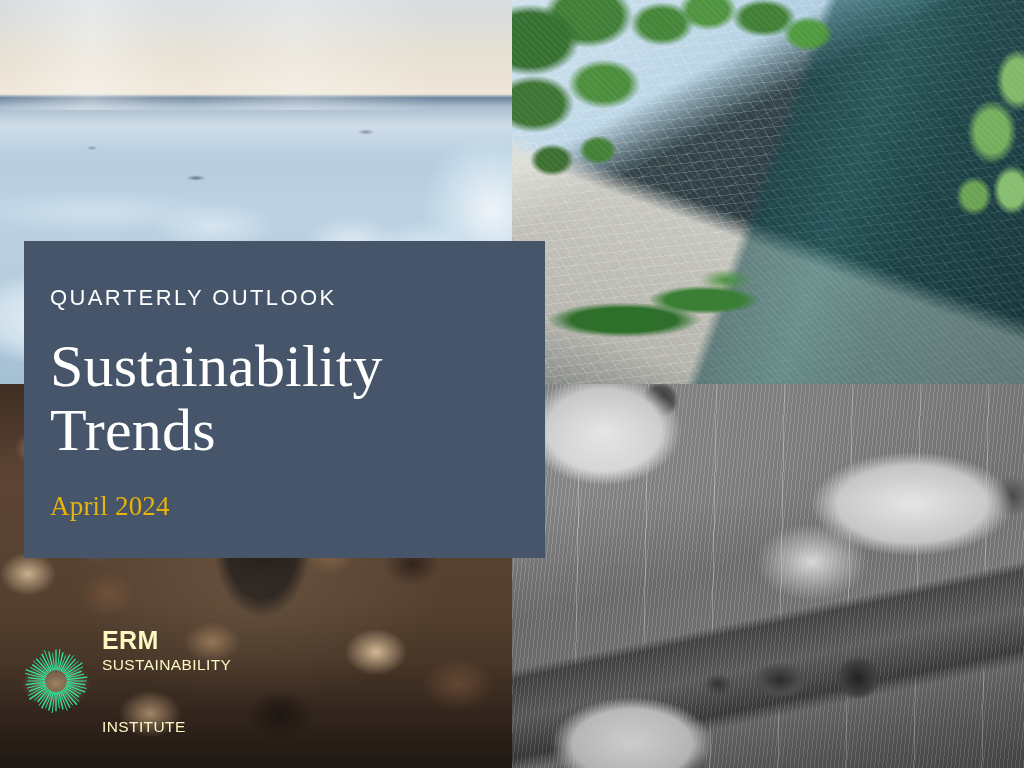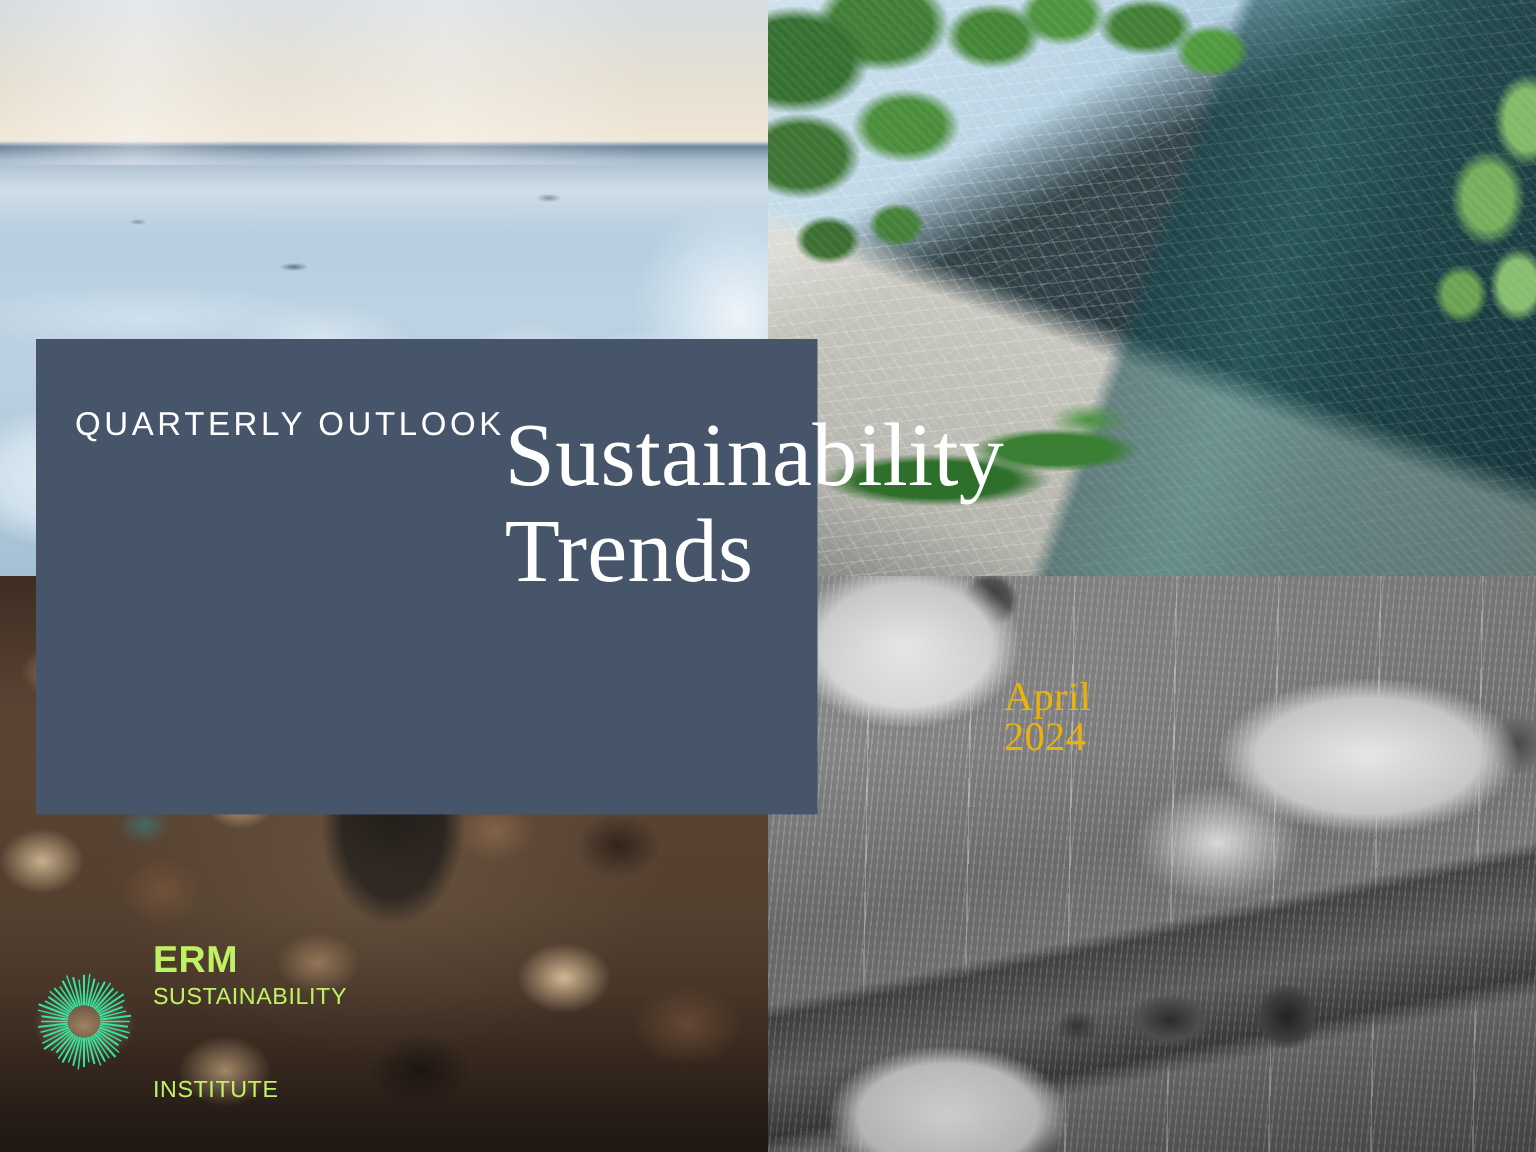--- a/index.html
+++ b/index.html
@@ -236,28 +236,28 @@
       radial-gradient(ellipse 34px 22px at 268px 296px, #2c2c2c 0%, #4d4d4d 58%, rgba(77,77,77,0) 82%),
       radial-gradient(ellipse 26px 26px at 346px 294px, #222 0%, #3e3e3e 60%, rgba(62,62,62,0) 84%),
       radial-gradient(ellipse 18px 14px at 206px 300px, #333 0%, rgba(51,51,51,0) 80%),
       linear-gradient(180deg, rgba(0,0,0,.10) 0%, rgba(0,0,0,0) 30%, rgba(0,0,0,.16) 100%);
   }
 
   
   .panel {
     position: absolute;
     left: 24px;
-    top: 226px;
+    top: 241px;
     width: 521px;
     height: 317px;
     background: #46556a;
     box-sizing: border-box;
     padding: 46px 40px 34px 26px;
     display: flex;
-    flex-direction: row;
+    flex-direction: column;
   }
 
   .eyebrow {
     color: #ffffff;
     font-family: "Liberation Sans", sans-serif;
     font-size: 22px;
     font-weight: 400;
     letter-spacing: 2.4px;
     line-height: 1;
     margin: 0 0 26px 0;
@@ -297,21 +297,21 @@
   .logo-mark {
     width: 64px;
     height: 64px;
     flex: 0 0 64px;
     display: block;
   }
   .logo-words {
     display: flex;
     flex-direction: column;
     justify-content: center;
-    color: #bef264;
+    color: #fef9c3;
     font-family: "Liberation Sans", sans-serif;
     line-height: 1;
   }
   .logo-erm {
     font-size: 25px;
     font-weight: 700;
     letter-spacing: 0.4px;
     margin-bottom: 4px;
   }
   .logo-sus {

